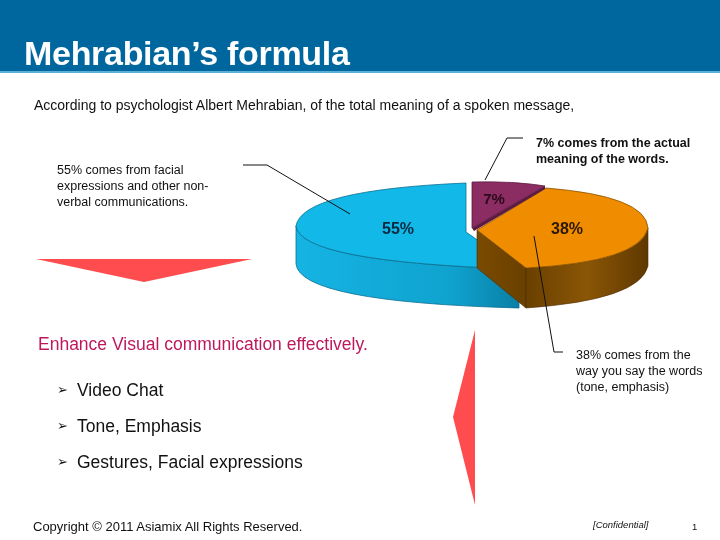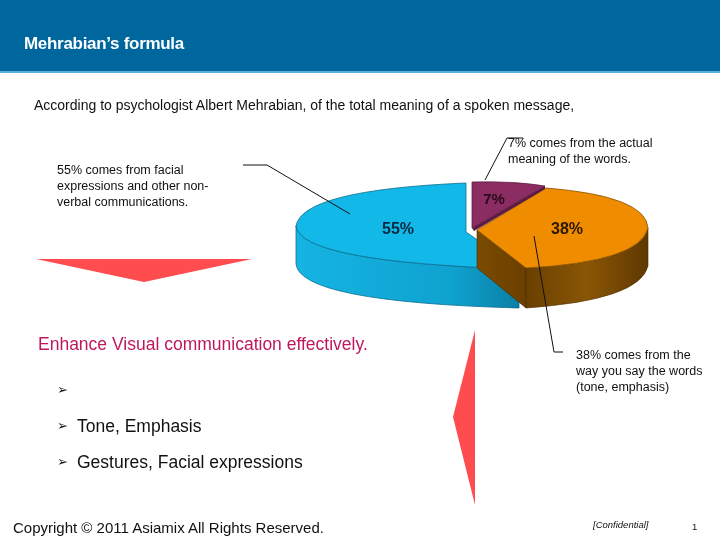--- a/index.html
+++ b/index.html
@@ -9,49 +9,49 @@
     font-family: "Liberation Sans", sans-serif;
     color: #111;
   }
   .header {
     position: absolute; left: 0; top: 0; width: 720px; height: 71px;
     background: #00669E;
     border-bottom: 2px solid #5AB0D6;
   }
   .title {
     position: absolute; left: 24px; top: 34px;
-    font-size: 17px; font-weight: bold; color: #ffffff;
+    font-size: 34px; font-weight: bold; color: #ffffff;
     letter-spacing: -0.3px;
   }
   .intro {
     position: absolute; left: 34px; top: 97px;
     font-size: 14px; color: #111;
   }
   .callout {
     position: absolute; font-size: 12.5px; line-height: 16px; color: #111;
   }
   .callout-55 { left: 57px; top: 162px; width: 185px; }
-  .callout-7 { left: 508px; top: 135px; width: 180px; }
+  .callout-7 { left: 536px; top: 135px; width: 180px; font-weight: bold; }
   .callout-38 { left: 576px; top: 347px; width: 130px; }
   .chart-svg { position: absolute; left: 0; top: 0; }
   .heading {
     position: absolute; left: 38px; top: 334px;
     font-size: 17.5px; color: #be185d;
   }
   .bullets {
     position: absolute; left: 57px; top: 372px; margin: 0; padding: 0; list-style: none;
   }
   .bullets li {
     font-size: 17.5px; height: 36px; line-height: 24px; display: flex; align-items: center;
   }
   .bullet-icon {
     display: inline-block; width: 16px; font-size: 13px; margin-right: 4px;
   }
   .footer-copy {
-    position: absolute; left: 13px; top: 519px; font-size: 15px; color: #111;
+    position: absolute; left: 33px; top: 519px; font-size: 13px; color: #111;
   }
   .footer-conf {
     position: absolute; left: 593px; top: 519px; font-size: 9.5px; color: #111; font-style: italic;
   }
   .footer-page {
     position: absolute; left: 692px; top: 521px; font-size: 9.5px; color: #111;
   }
 </style>
 </head>
 <body>
@@ -115,20 +115,21 @@
 
 <div class="callout callout-55">55% comes from facial expressions and other non-verbal communications.</div>
 <div class="callout callout-7">7% comes from the actual meaning of the words.</div>
 <div class="callout callout-38">38% comes from the way you say the words (tone, emphasis)</div>
 
 <div class="heading">Enhance Visual communication effectively.</div>
 
 <ul class="bullets">
   <li>
     <span class="bullet-icon">➢</span>
+    <span>Video Chat</span>
   </li>
   <li>
     <span class="bullet-icon">➢</span>
     <span>Tone, Emphasis</span>
   </li>
   <li>
     <span class="bullet-icon">➢</span>
     <span>Gestures, Facial expressions</span>
   </li>
 </ul>

